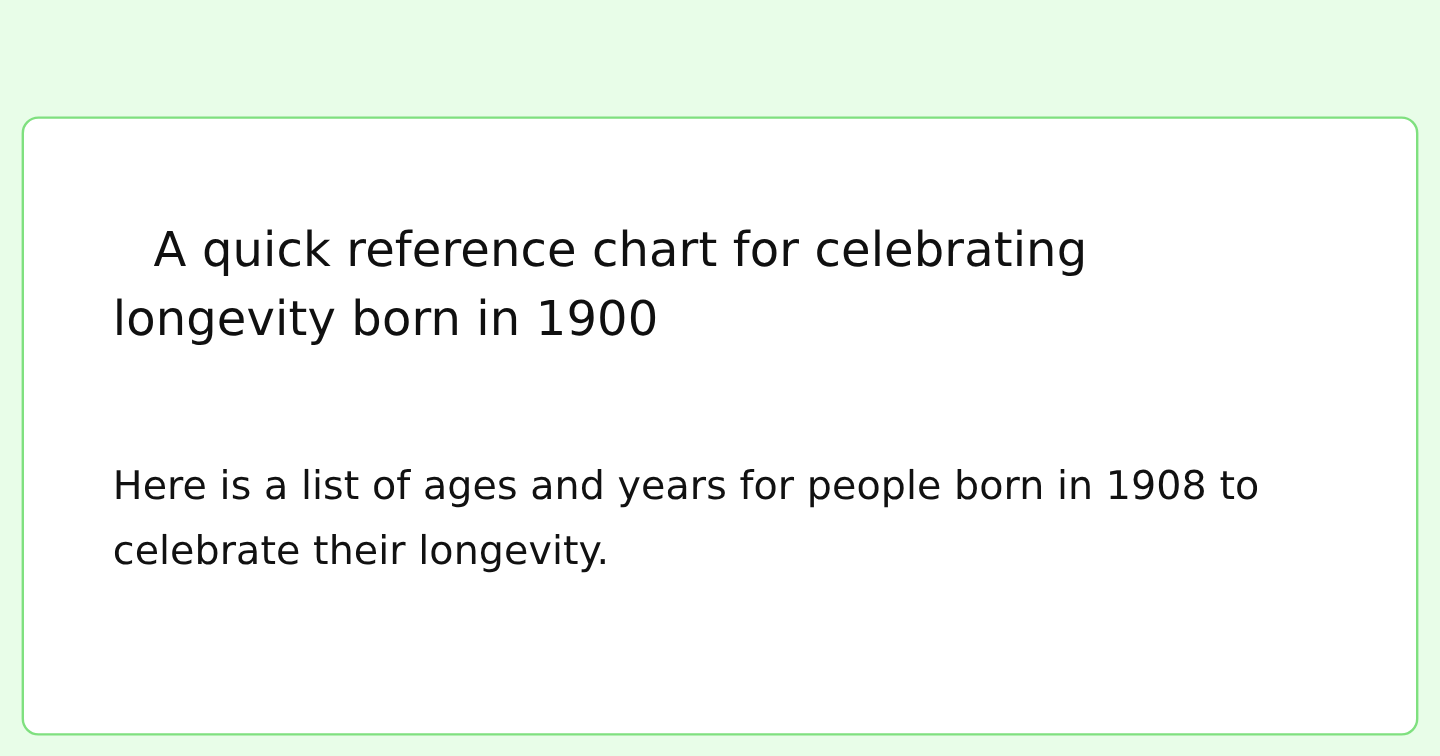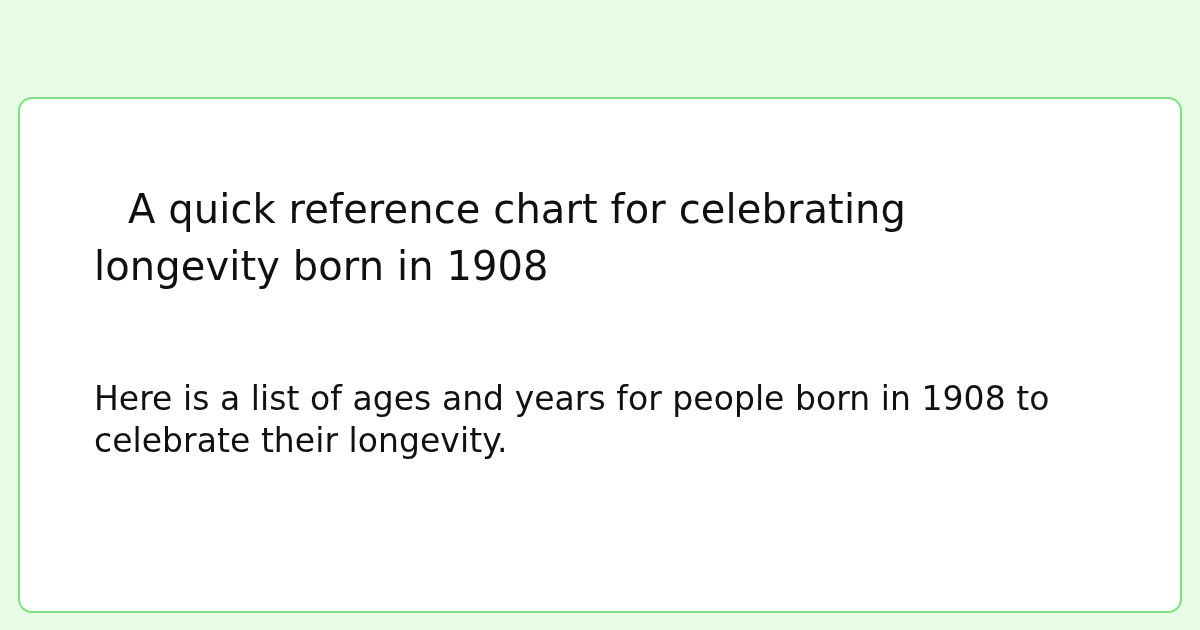--- a/index.html
+++ b/index.html
@@ -60,32 +60,32 @@
     color: #101010;
     text-indent: 34px;
     max-width: 990px;
     letter-spacing: 0.1px;
   }
   .body-copy {
     margin: 83px 0 0 0;
     font-family: "DejaVu Sans", sans-serif;
     font-size: 33px;
     font-weight: normal;
-    line-height: 42px;
+    line-height: 54px;
     color: #111111;
     max-width: 1035px;
     letter-spacing: 0.05px;
   }
 </style>
 </head>
 <body>
 
 <div class="page">
 
 
   <div class="card">
     <div class="card-inner">
-      <p class="lede">A quick reference chart for celebrating longevity born in 1908</p>
+      <p class="lede">A quick reference chart for celebrating longevity born in 1900</p>
       <p class="body-copy">Here is a list of ages and years for people born in 1908 to celebrate their longevity.</p>
     </div>
   </div>
 
 </div>
 
 </body></html>

